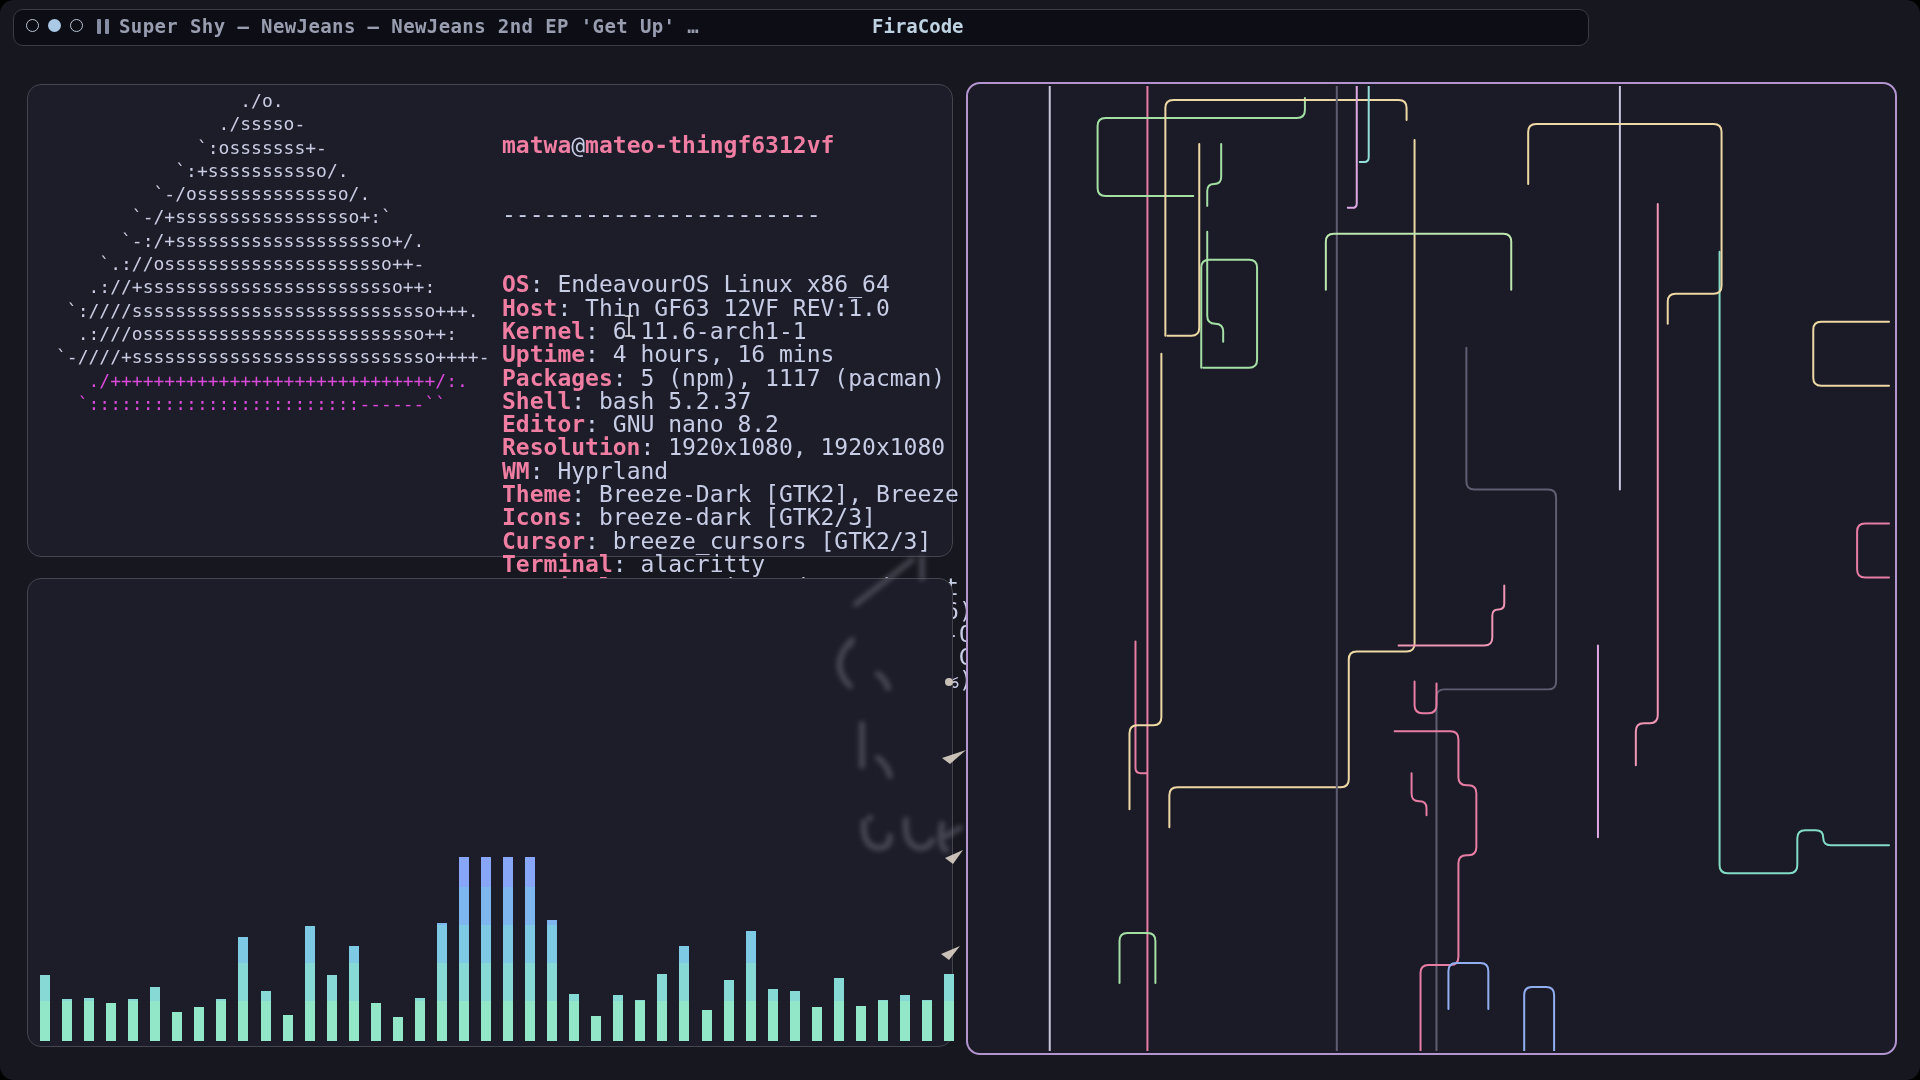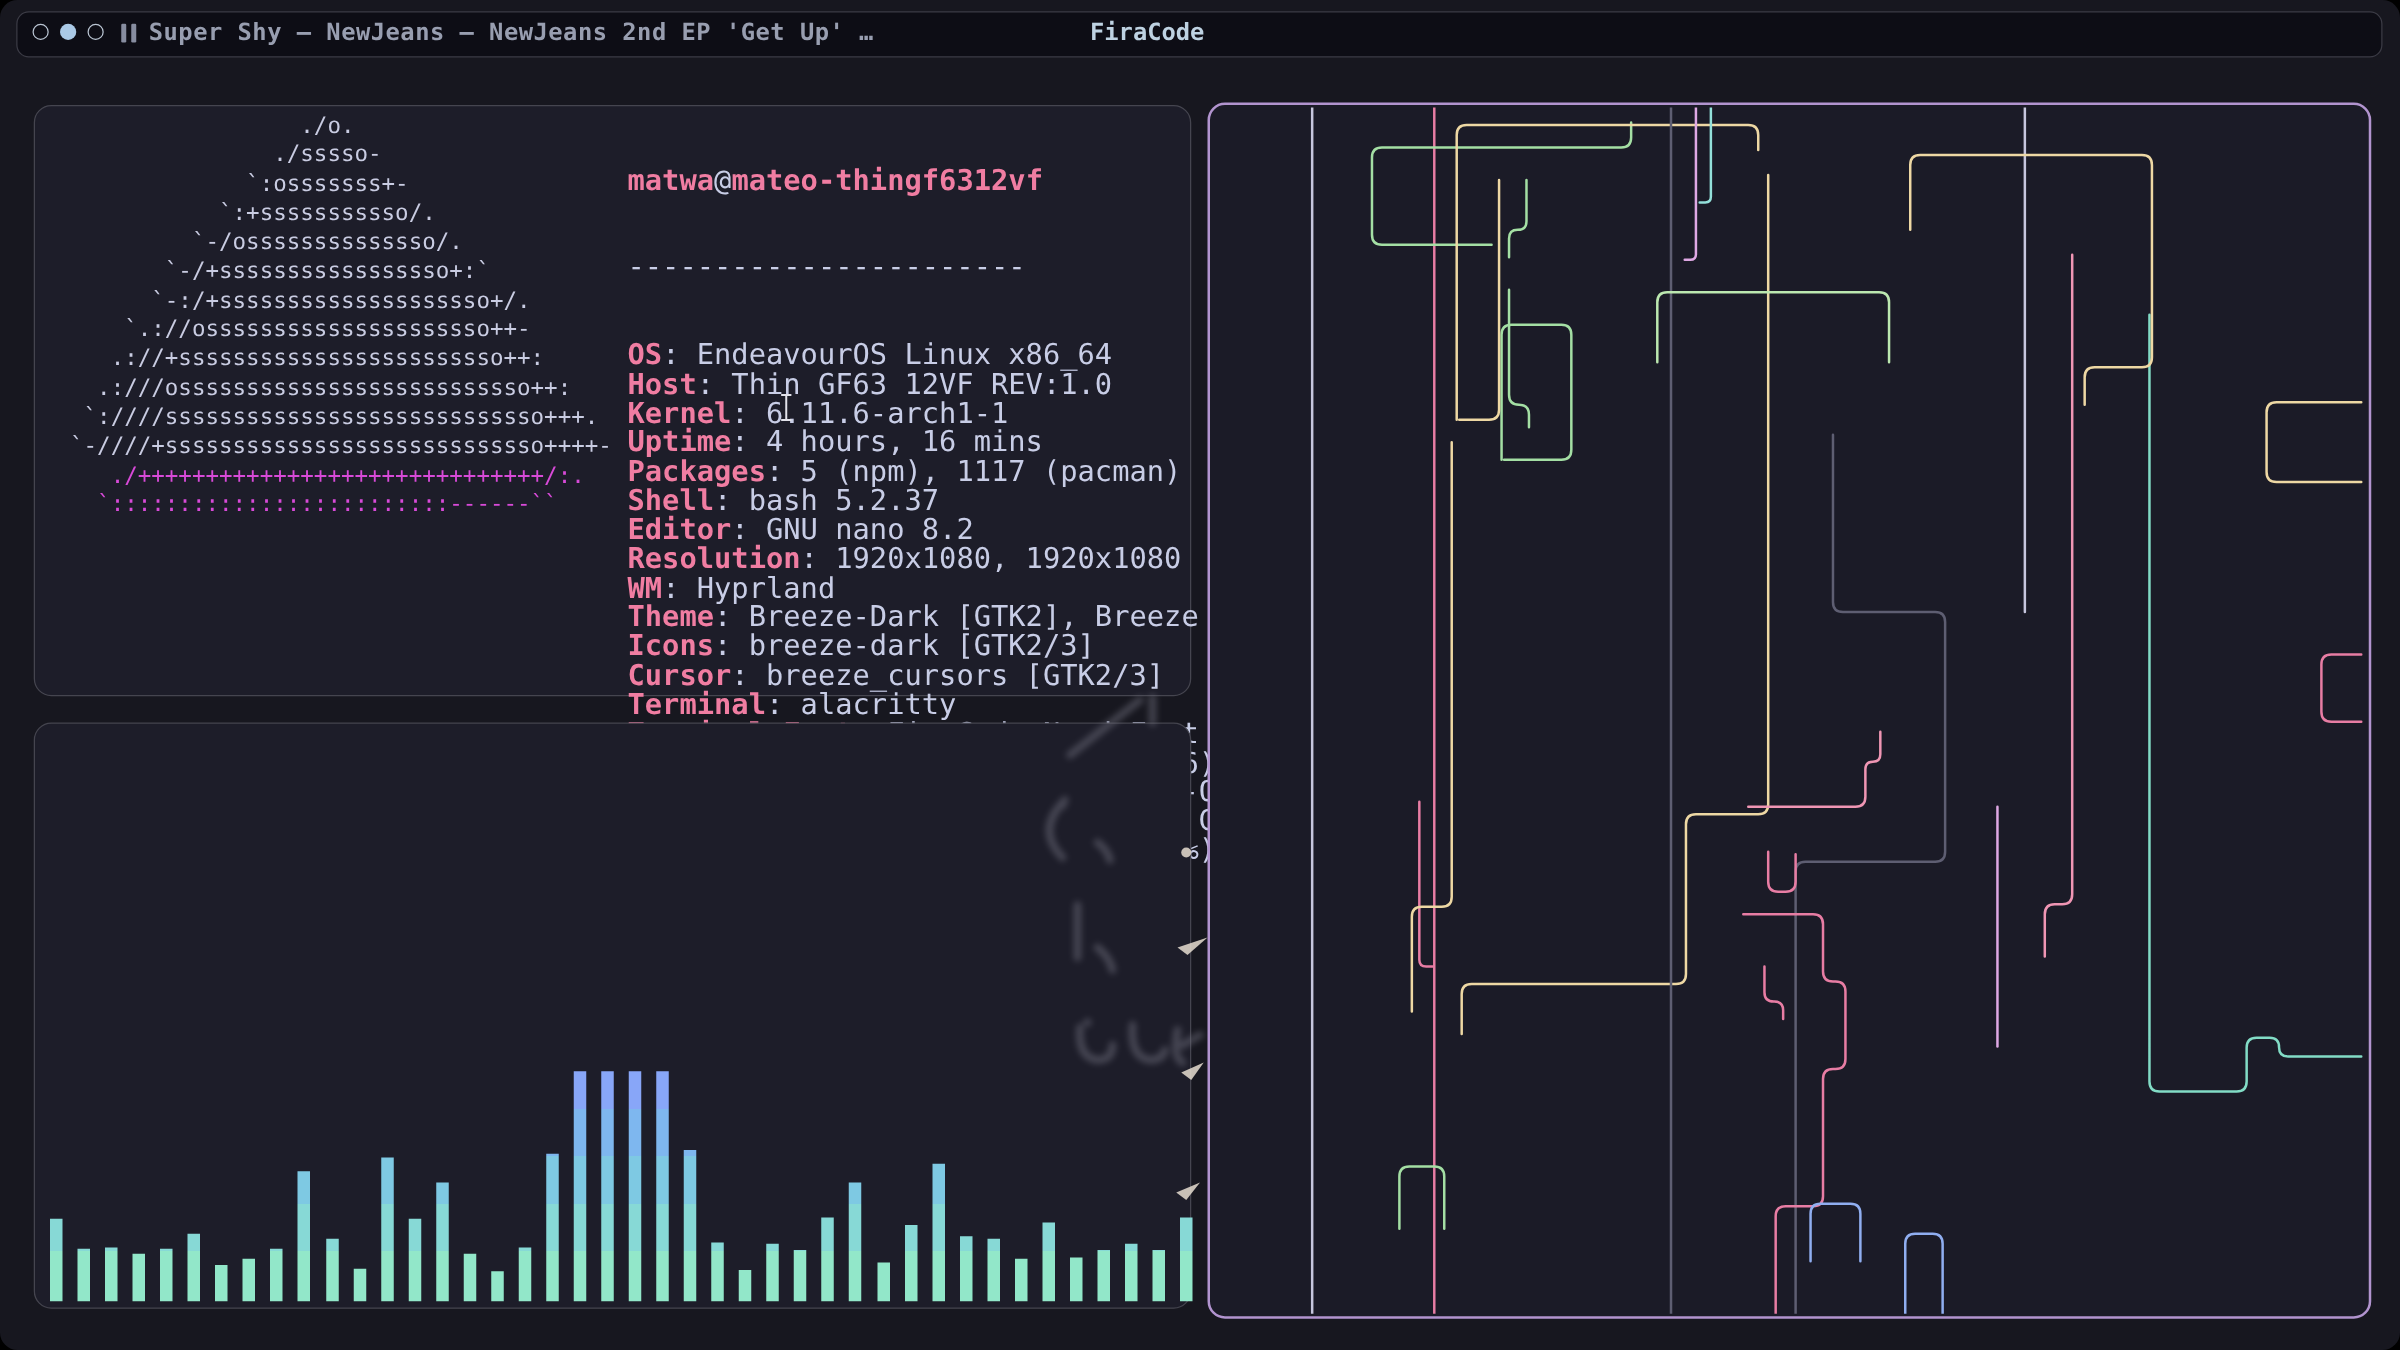--- a/index.html
+++ b/index.html
@@ -1,20 +1,20 @@
 <!DOCTYPE html>
 <html><head>
 <meta charset="utf-8">
 <style>
   html,body{margin:0;padding:0;background:#000;}
   body{width:1920px;height:1080px;overflow:hidden;font-family:"DejaVu Sans Mono",monospace;}
   .screen{position:absolute;inset:0;background:#17171f;border-radius:14px;overflow:hidden;}
 
   
-  .topbar{position:absolute;left:13px;top:9px;width:1893px;height:37px;background:#0d0d15;
+  .topbar{position:absolute;left:13px;top:9px;width:1576px;height:37px;background:#0d0d15;
           border:1.5px solid #3b3b45;border-radius:10px;box-sizing:border-box;}
   .win-dots{position:absolute;left:12px;top:9px;display:flex;gap:9px;align-items:center;}
   .dot{width:13px;height:13px;border-radius:50%;box-sizing:border-box;}
   .dot.outline{border:1.5px solid #b9c4d2;}
   .dot.filled{background:#aac9e6;}
   .pause-icon{position:absolute;left:83px;top:9px;width:12px;height:15px;}
   .pause-icon span{position:absolute;top:0;width:4px;height:15px;background:#878da0;border-radius:1px;}
   .pause-icon span:first-child{left:0;}
   .pause-icon span:last-child{right:0;}
   .music-title{position:absolute;left:105px;top:5px;font-size:19px;font-weight:bold;color:#989eb0;letter-spacing:.4px;white-space:nowrap;}
@@ -86,22 +86,22 @@
   <div class="window fastfetch-window">
     <pre class="ascii-art" id="ascii-art"><span>                 ./o.
 </span><span>               ./sssso-
 </span><span>             `:osssssss+-
 </span><span>           `:+sssssssssso/.
 </span><span>         `-/ossssssssssssso/.
 </span><span>       `-/+sssssssssssssssso+:`
 </span><span>      `-:/+ssssssssssssssssssso+/.
 </span><span>    `.://osssssssssssssssssssso++-
 </span><span>   .://+ssssssssssssssssssssssso++:
+</span><span> `:////ssssssssssssssssssssssssssso+++.
 </span><span>  .:///ossssssssssssssssssssssssso++:
-</span><span> `:////ssssssssssssssssssssssssssso+++.
 </span><span>`-////+ssssssssssssssssssssssssssso++++-
 </span><span class="accent">   ./++++++++++++++++++++++++++++++/:.
 </span><span class="accent">  `:::::::::::::::::::::::::------``
 </span></pre>
     <div class="ff-info" id="ff-info">
       <div class="ff-line"><span class="ff-key">matwa</span><span>@</span><span class="ff-key">mateo-thingf6312vf</span></div>
       <div class="ff-line">-----------------------</div>
     <div class="ff-line"><span class="ff-key">OS</span>: EndeavourOS Linux x86_64</div><div class="ff-line"><span class="ff-key">Host</span>: Thin GF63 12VF REV:1.0</div><div class="ff-line"><span class="ff-key">Kernel</span>: 6.11.6-arch1-1</div><div class="ff-line"><span class="ff-key">Uptime</span>: 4 hours, 16 mins</div><div class="ff-line"><span class="ff-key">Packages</span>: 5 (npm), 1117 (pacman)</div><div class="ff-line"><span class="ff-key">Shell</span>: bash 5.2.37</div><div class="ff-line"><span class="ff-key">Editor</span>: GNU nano 8.2</div><div class="ff-line"><span class="ff-key">Resolution</span>: 1920x1080, 1920x1080</div><div class="ff-line"><span class="ff-key">WM</span>: Hyprland</div><div class="ff-line"><span class="ff-key">Theme</span>: Breeze-Dark [GTK2], Breeze [GTK3</div><div class="ff-line"><span class="ff-key">Icons</span>: breeze-dark [GTK2/3]</div><div class="ff-line"><span class="ff-key">Cursor</span>: breeze_cursors [GTK2/3]</div><div class="ff-line"><span class="ff-key">Terminal</span>: alacritty</div><div class="ff-line"><span class="ff-key">Terminal Font</span>: FiraCode Nerd Font Mono</div><div class="ff-line"><span class="ff-key">CPU</span>: 12th Gen Intel i7-12650H (16) @ 4.</div><div class="ff-line"><span class="ff-key">GPU</span>: NVIDIA GeForce RTX 4060 Max-Q / Mo</div><div class="ff-line"><span class="ff-key">GPU</span>: Intel Alder Lake-P GT1 [UHD Graphi</div><div class="ff-line"><span class="ff-key">Memory</span>: 3.29 GiB / 15.32 GiB (21%)</div></div>
     <svg class="ibeam-cursor" width="12" height="24" viewBox="0 0 12 24">
       <path d="M2.5,2 h7 M6,2 v20 M2.5,22 h7" fill="none" stroke="#e2e2ea" stroke-width="1.6" stroke-linecap="round"></path>

